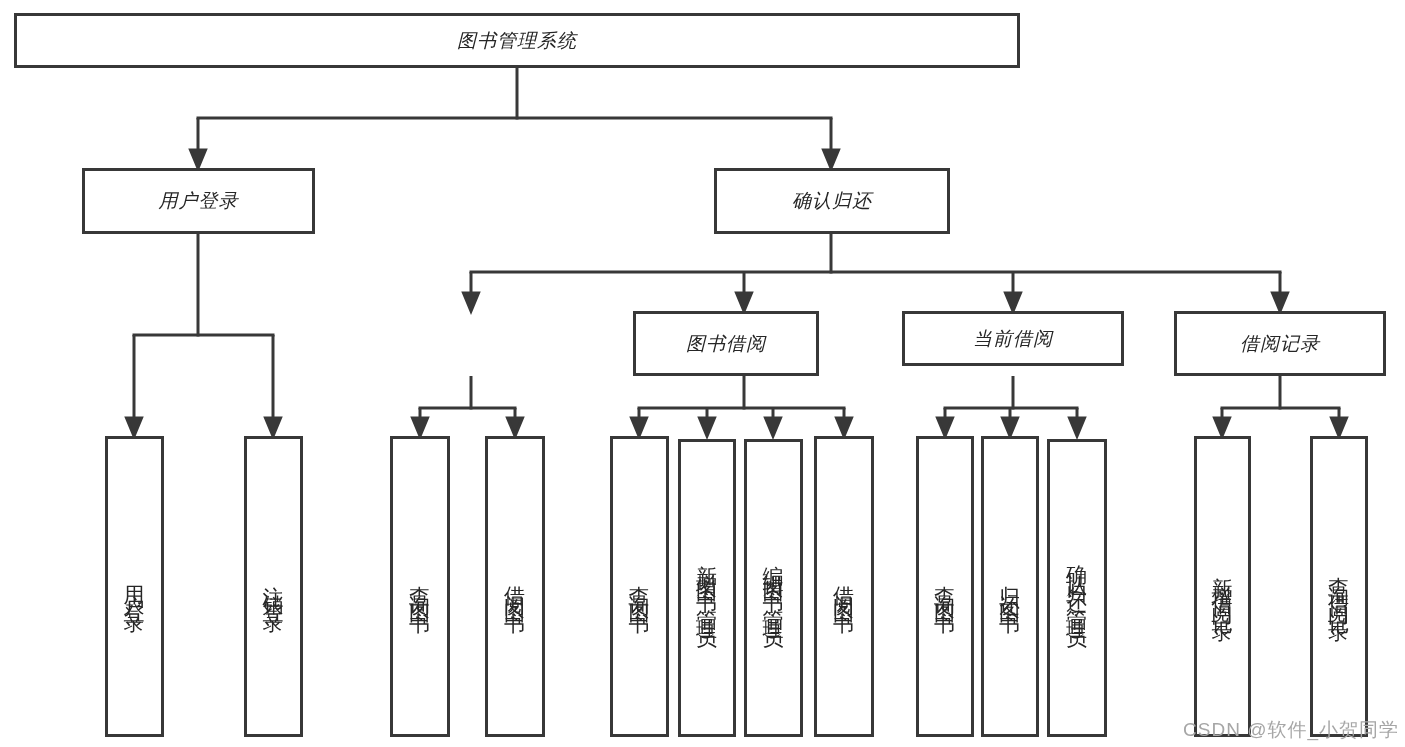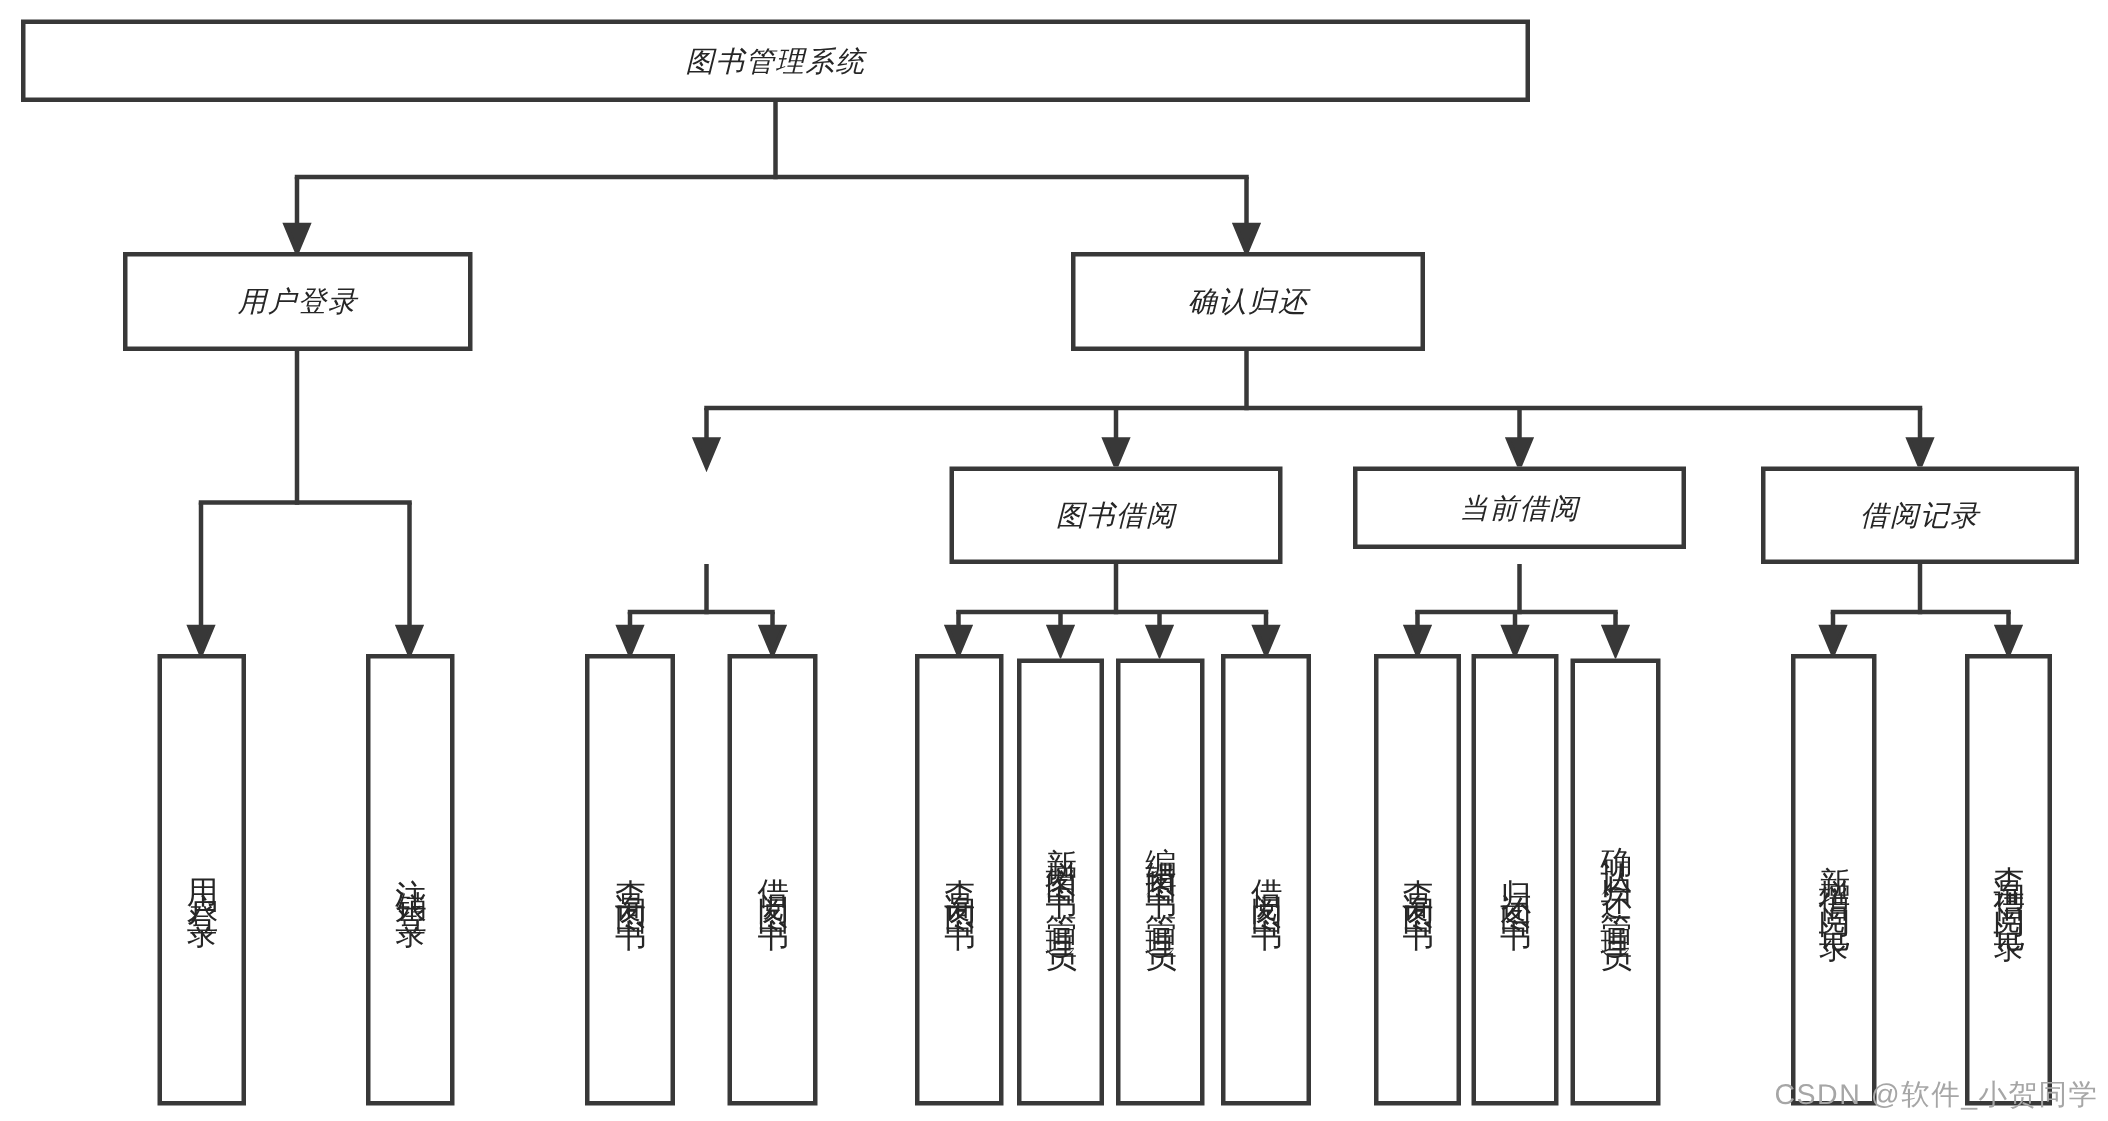--- a/index.html
+++ b/index.html
@@ -129,21 +129,21 @@
     <span class="hlabel">图书管理系统</span>
   </div>
 
   <div class="box" style="left:82px;top:168px;width:233px;height:66px">
     <span class="hlabel">用户登录</span>
   </div>
   <div class="box" style="left:714px;top:168px;width:236px;height:66px">
     <span class="hlabel">确认归还</span>
   </div>
 
-  <div class="box" style="left:633px;top:311px;width:222px;height:65px">
+  <div class="box" style="left:633px;top:311px;width:186px;height:65px">
     <span class="hlabel">图书借阅</span>
   </div>
   <div class="box" style="left:902px;top:311px;width:222px;height:55px">
     <span class="hlabel">当前借阅</span>
   </div>
   <div class="box" style="left:1174px;top:311px;width:212px;height:65px">
     <span class="hlabel">借阅记录</span>
   </div>
 
   <div class="box" style="left:105px;top:436px;width:59px;height:301px">

